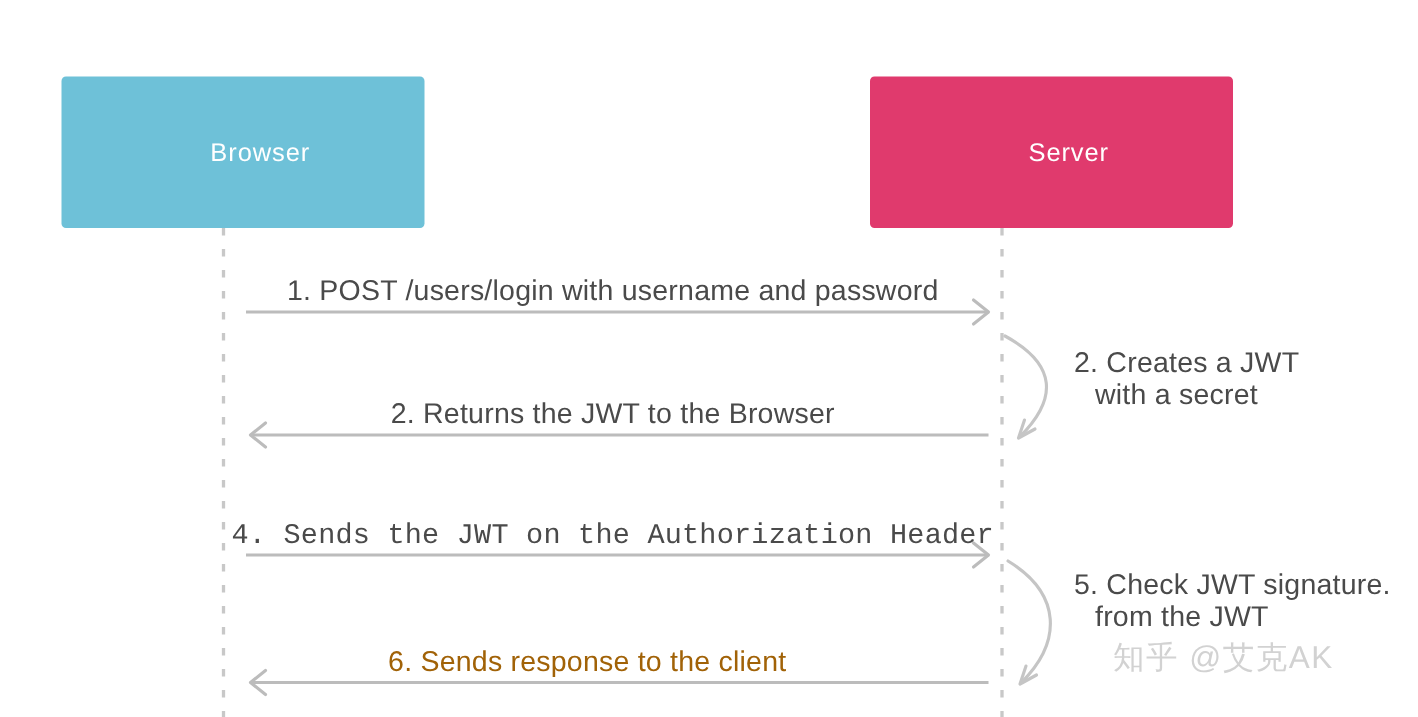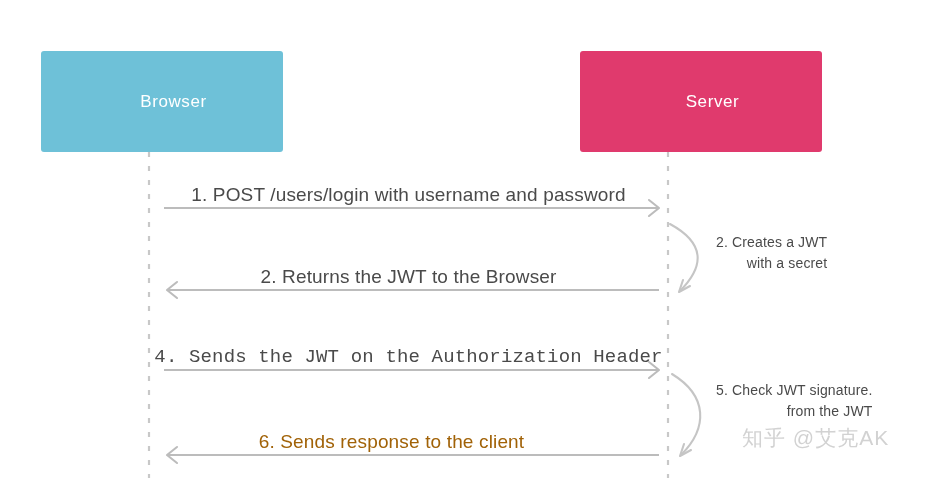--- a/index.html
+++ b/index.html
@@ -54,23 +54,23 @@
   .msg-label {
     position: absolute;
     font-size: 19px;
     color: #4a4a4a;
     text-align: center;
     white-space: nowrap;
     letter-spacing: 0.15px;
   }
   .note-label {
     position: absolute;
-    font-size: 14px;
+    font-size: 19px;
     color: #4a4a4a;
-    text-align: right;
+    text-align: left;
     line-height: 21px;
     letter-spacing: 0.15px;
   }
   .note-label .note-line.indent { padding-left: 14px; }
 
   
   .watermark {
     position: absolute;
     left: 742px;
     top: 424px;

